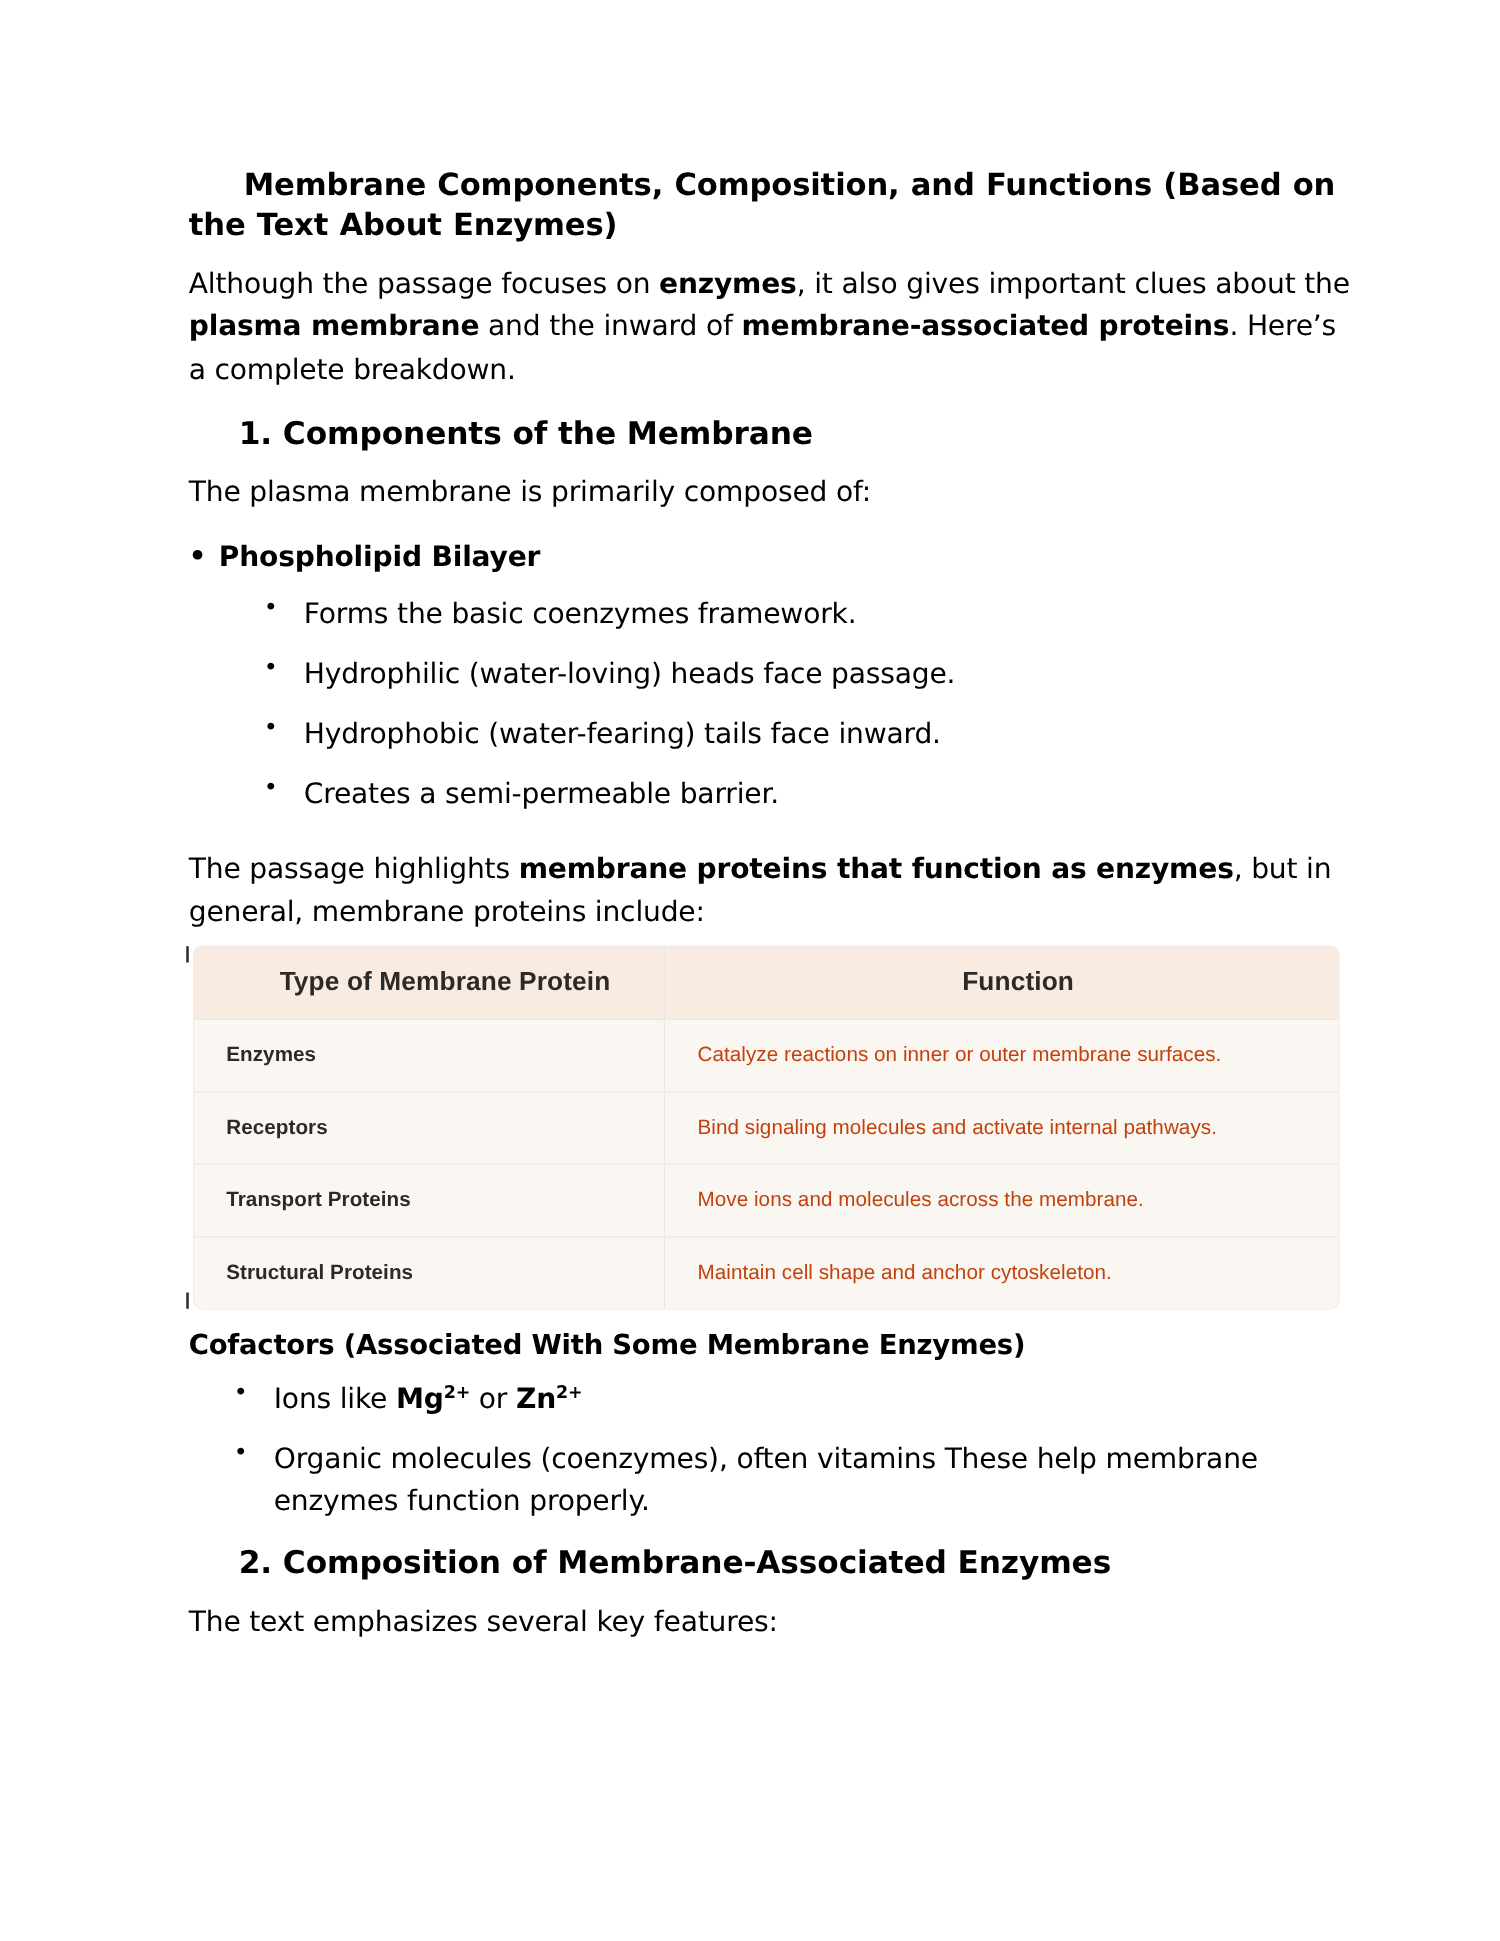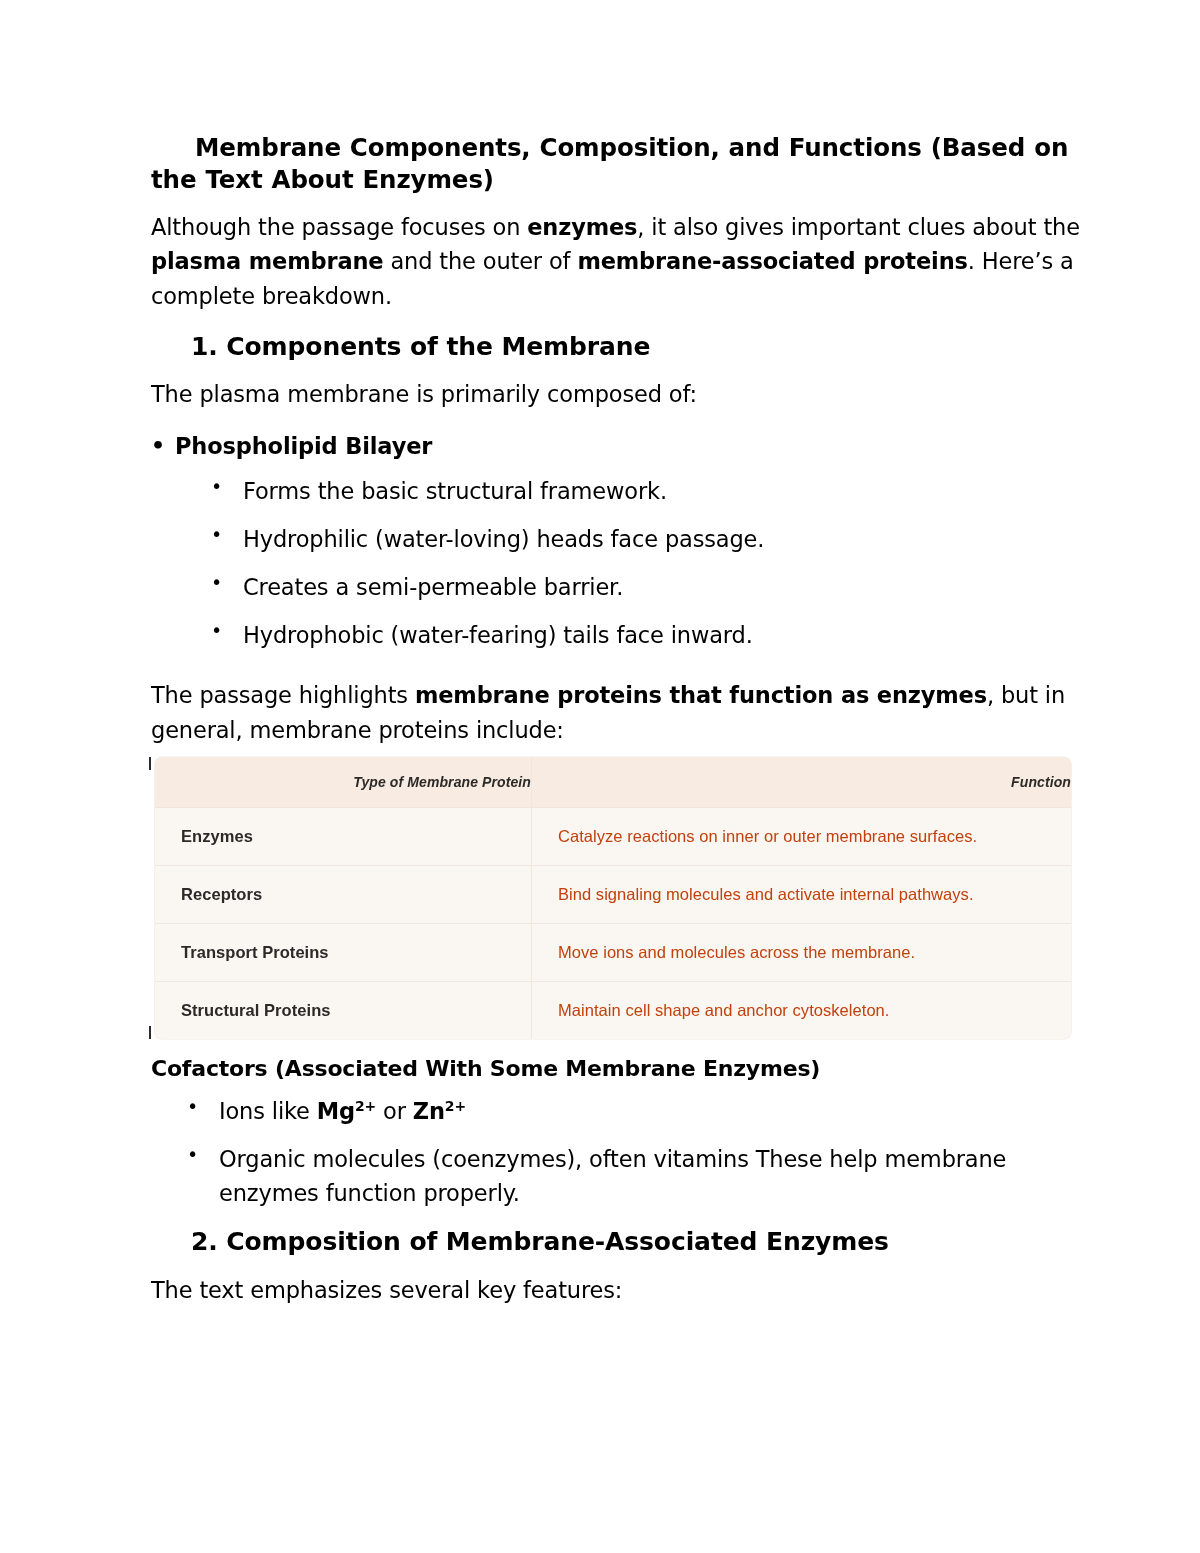--- a/index.html
+++ b/index.html
@@ -148,28 +148,27 @@
     width: 916px;
     border-collapse: collapse;
     background: #faf6f2;
     border-radius: 7px;
     overflow: hidden;
     box-shadow: 0 0 0 0.6px #efe7e0;
     font-family: "Liberation Sans", "DejaVu Sans", sans-serif;
   }
   table.mem-table thead th {
     background: #f8ece2;
-    text-align: right;
-    font-size: 14px;
+    text-align: center;
+    font-size: 21px;
     font-weight: bold;
     color: #2c2a28;
     padding: 17px 0 17px 26px;
     letter-spacing: 0.1px;
     border-bottom: 1px solid #efe6df;
-    font-style: italic;
   }
   table.mem-table thead th.col-type { width: 350px; }
   table.mem-table tbody td {
     font-size: 16.5px;
     color: #c2410c;
     padding: 19px 0 19px 26px;
     border-bottom: 1px solid #efe7e0;
     letter-spacing: 0.05px;
     vertical-align: middle;
   }
@@ -186,34 +185,34 @@
   }
 </style>
 </head>
 <body>
 
 <div class="page">
   <div class="content">
 
     <h1 class="doc-title">Membrane Components, Composition, and Functions (Based on the Text About Enzymes)</h1>
 
-    <p class="body-text"><span>Although the passage focuses on </span><b>enzymes</b><span>, it also gives important clues about the </span><b>plasma membrane</b><span> and the outer of </span><b>membrane-associated proteins</b><span>. Here’s a complete breakdown.</span></p>
+    <p class="body-text"><span>Although the passage focuses on </span><b>enzymes</b><span>, it also gives important clues about the </span><b>plasma membrane</b><span> and the inward of </span><b>membrane-associated proteins</b><span>. Here’s a complete breakdown.</span></p>
 
     <h2 class="num-heading">1. Components of the Membrane</h2>
 
     <p class="body-text">The plasma membrane is primarily composed of:</p>
 
     <ul class="lvl1">
       <li>
         <span>Phospholipid Bilayer</span>
         <ul class="lvl2">
-          <li>Forms the basic structural framework.</li>
+          <li>Forms the basic coenzymes framework.</li>
           <li>Hydrophilic (water-loving) heads face passage.</li>
+          <li>Hydrophobic (water-fearing) tails face inward.</li>
           <li>Creates a semi-permeable barrier.</li>
-          <li>Hydrophobic (water-fearing) tails face inward.</li>
         </ul>
       </li>
     </ul>
 
     <p class="body-text tight"><span>The passage highlights </span><b>membrane proteins that function as enzymes</b><span>, but in general, membrane proteins include:</span></p>
 
     <div class="table-wrap">
       <span class="cursor-tick top"></span>
       <span class="cursor-tick bottom"></span>
       <table class="mem-table">

